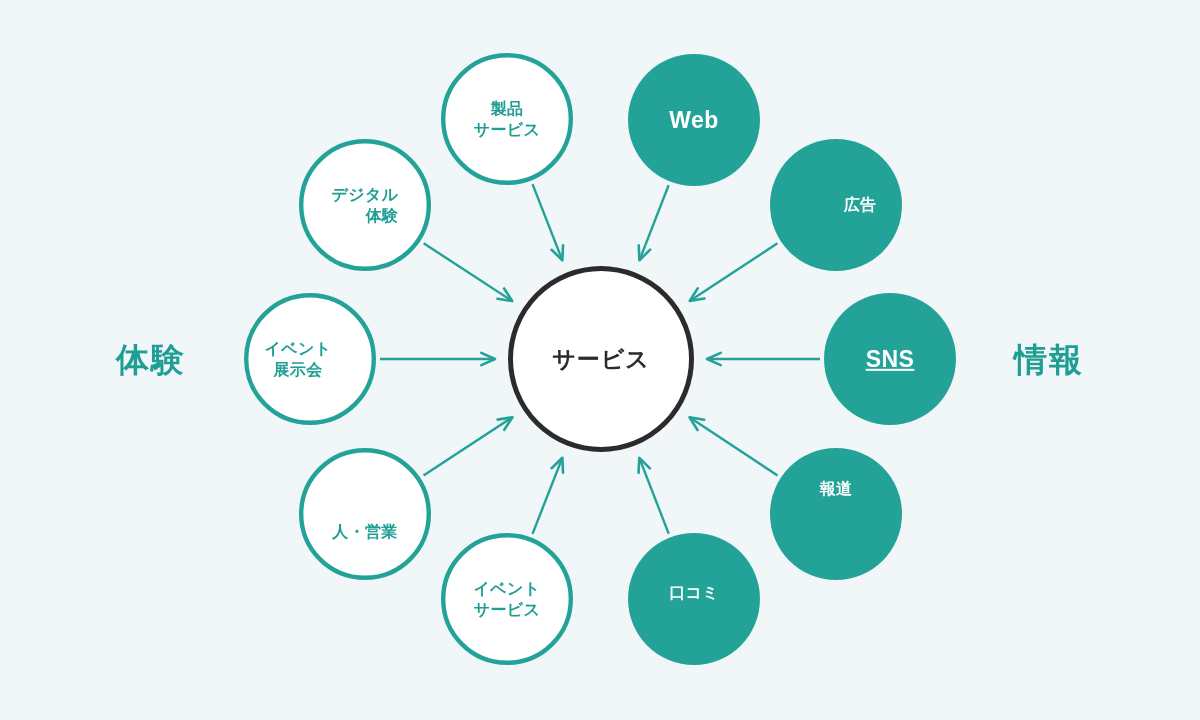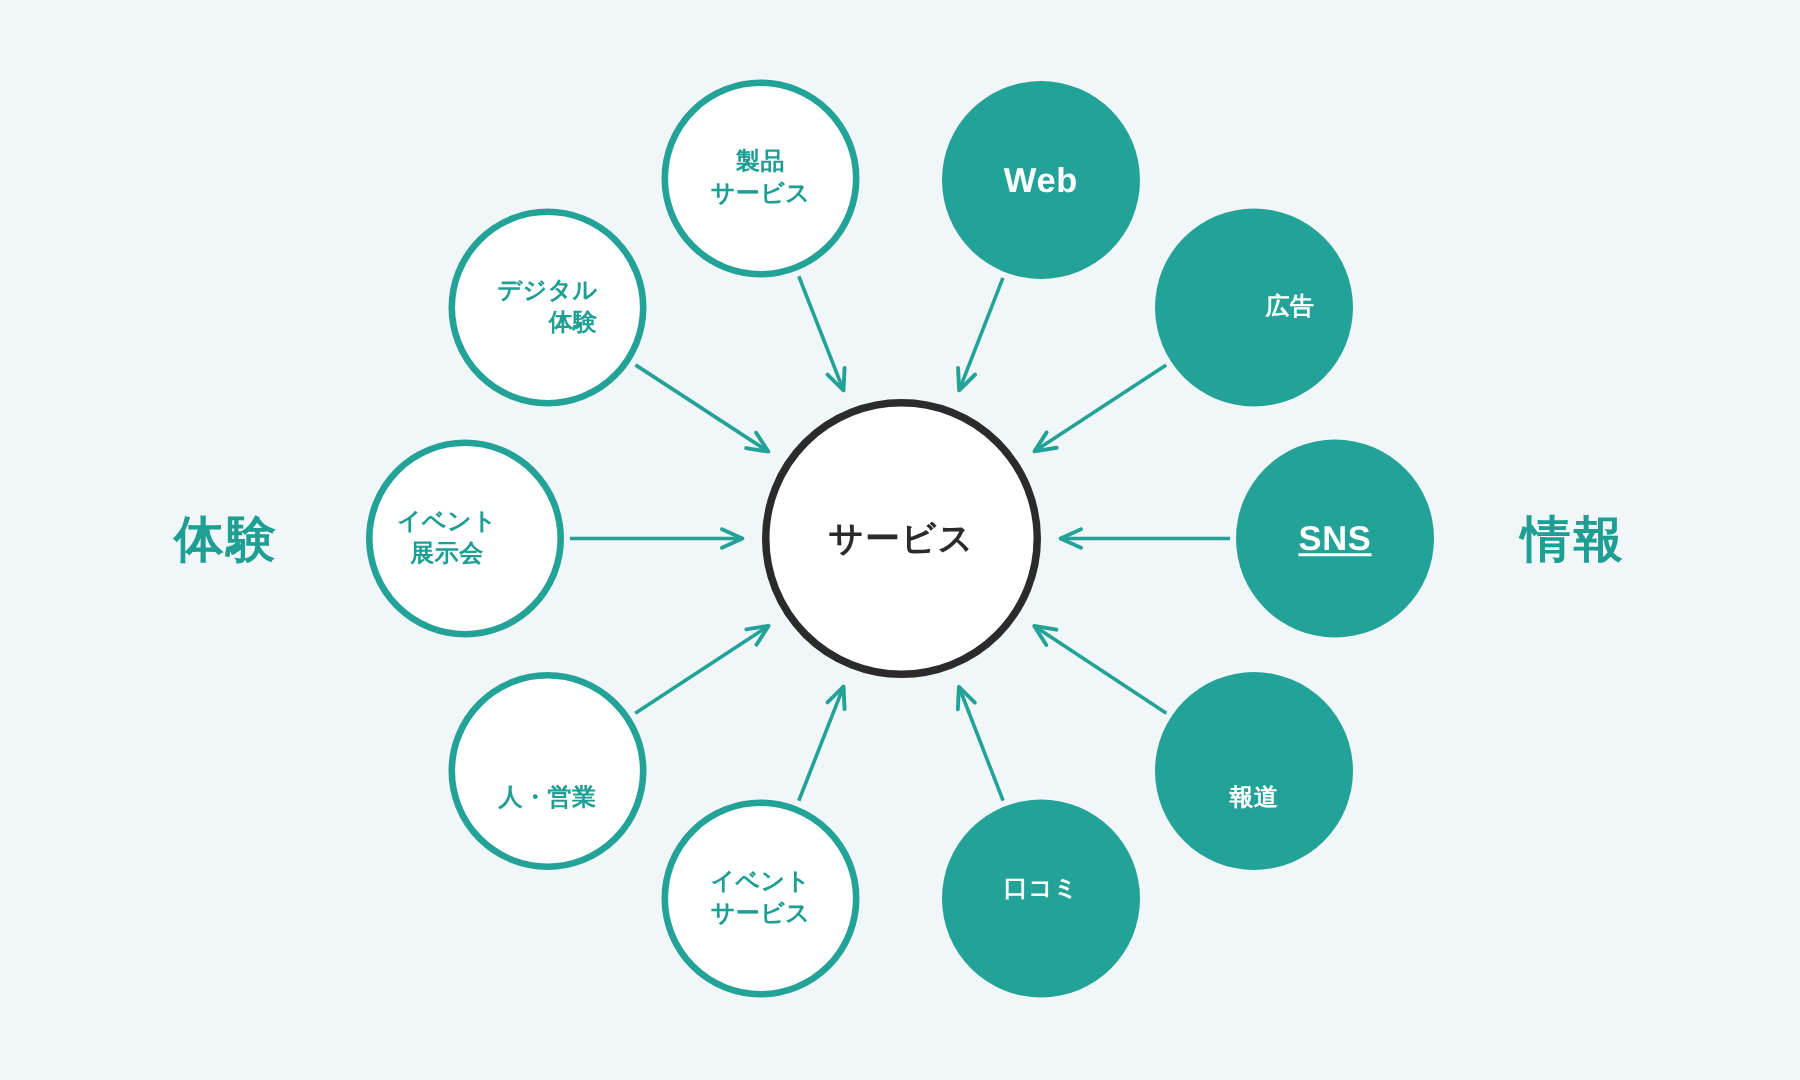--- a/index.html
+++ b/index.html
@@ -128,21 +128,21 @@
       <div class="node-label lbl-outline lbl-jp" style="left: 507px; top: 119px;">製品
 サービス</div>
       <div class="node-label lbl-filled lbl-latin" style="left: 694px; top: 120px;">Web</div>
       <div class="node-label lbl-outline lbl-jp" style="left: 365px; top: 205px; text-align: right;">デジタル
 体験</div>
       <div class="node-label lbl-filled lbl-jp" style="left: 860px; top: 205px;">広告</div>
       <div class="node-label lbl-outline lbl-jp" style="left: 298px; top: 359px;">イベント
 展示会</div>
       <div class="node-label lbl-filled lbl-latin" style="left: 890px; top: 359px; text-decoration: underline;">SNS</div>
       <div class="node-label lbl-outline lbl-jp" style="left: 365px; top: 532px;">人・営業</div>
-      <div class="node-label lbl-filled lbl-jp" style="left: 836px; top: 532px; text-align: center;">報道</div>
+      <div class="node-label lbl-filled lbl-jp" style="left: 836px; top: 489px; text-align: center;">報道</div>
       <div class="node-label lbl-outline lbl-jp" style="left: 507px; top: 599px;">イベント
 サービス</div>
       <div class="node-label lbl-filled lbl-jp" style="left: 694px; top: 593px;">口コミ</div>
       <div class="node-label lbl-center" style="left: 601px; top: 359px;">サービス</div>
     </div>
 
   <div class="side-label" id="side-left" style="left:151px; top:360px;">体験</div>
   <div class="side-label" id="side-right" style="left:1049px; top:360px;font-family:Liberation Mono, monospace;">情報</div>
 </div>
 

